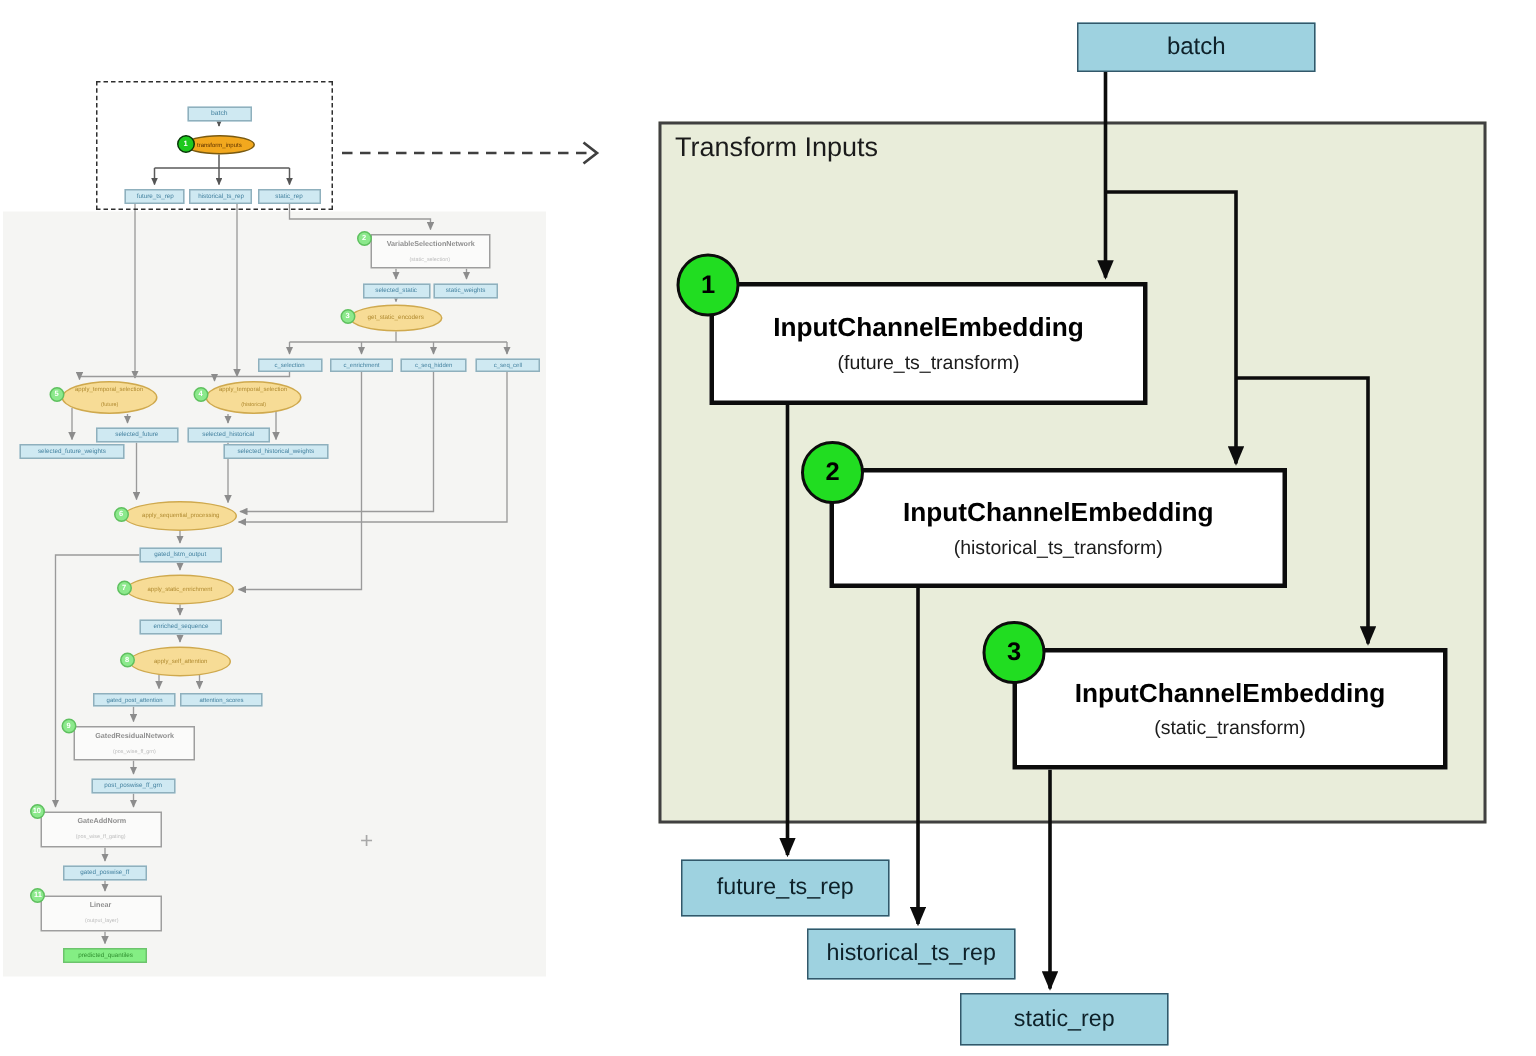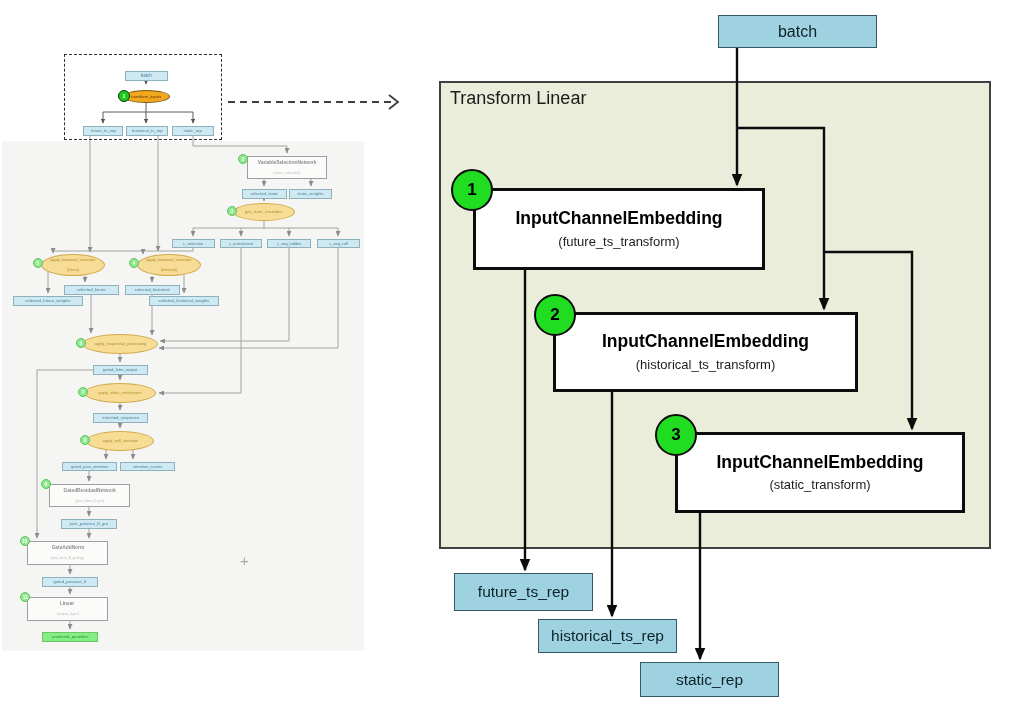--- a/index.html
+++ b/index.html
@@ -310,21 +310,21 @@
       <path d="M737,48 V185" marker-end="url(#ab)"></path>
       <path d="M737,128 H824 V309" marker-end="url(#ab)"></path>
       <path d="M824,252 H912 V429" marker-end="url(#ab)"></path>
       <path d="M525,270 V570" marker-end="url(#ab)"></path>
       <path d="M612,392 V616" marker-end="url(#ab)"></path>
       <path d="M700,513 V659" marker-end="url(#ab)"></path>
     </g>
   </svg>
 
   <div class="abs" id="container"></div>
-  <div class="abs" id="container-title">Transform Linear</div>
+  <div class="abs" id="container-title">Transform Inputs</div>
 
   <div class="abs pill big" style="left:718px;top:15px;width:159px;height:33px;">
     <span>batch</span>
     </div>
 
   <div class="abs dbox" style="left:473px;top:188px;width:292px;height:82px;">
     <span class="ttl">InputChannelEmbedding</span>
     <span class="sub">(future_ts_transform)</span>
   </div>
   <div class="abs badge-l" style="left:451px;top:169px;">

